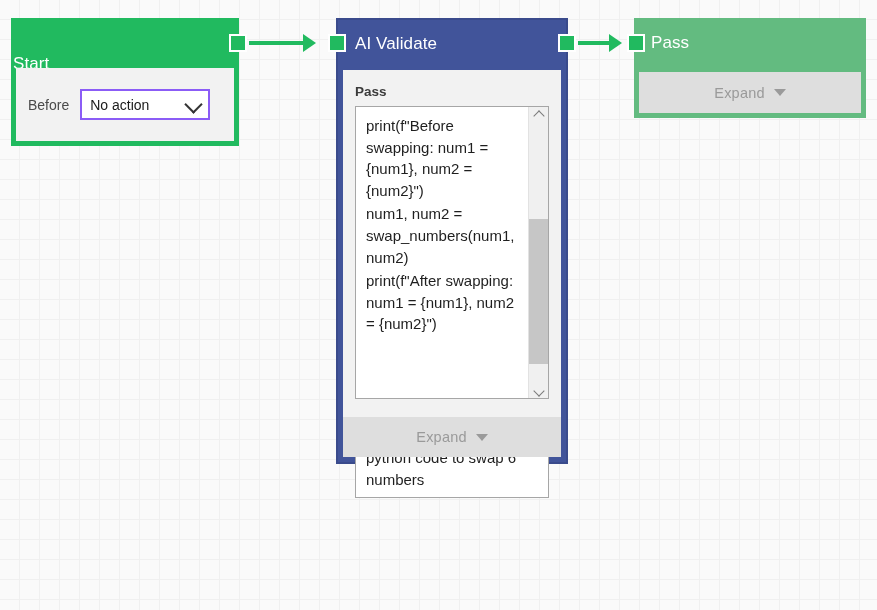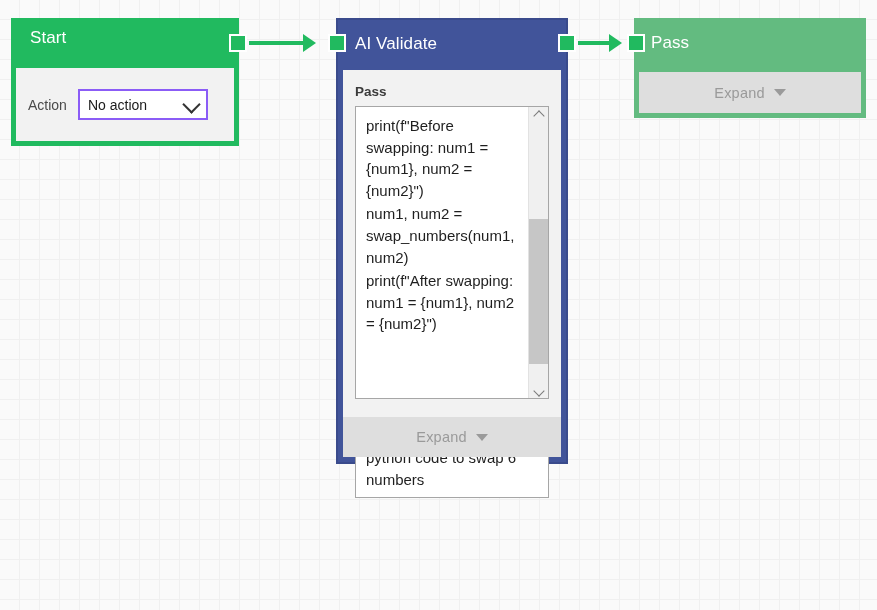--- a/index.html
+++ b/index.html
@@ -55,21 +55,22 @@
   #node-start {
     left: 11px;
     top: 18px;
     width: 228px;
     height: 128px;
     background: #21ba5f;
     box-shadow: 0 0 0 0 transparent;
   }
   #node-start .node-header {
     height: 40px;
-    padding-left: 19px;
+    padding-left: 2px;
+    margin-top: 26px;
   }
   #node-start .node-body {
     position: absolute;
     left: 5px;
     right: 5px;
     top: 50px;
     bottom: 5px;
     background: #f2f2f2;
     padding: 14px 12px;
     display: flex;
@@ -298,21 +299,21 @@
 </head>
 <body>
 
 <div id="canvas">
 
   <div class="node" id="node-start">
     <div class="node-header">
       <span>Start</span>
     </div>
     <div class="node-body">
-      <span class="field-label">Action</span>
+      <span class="field-label">Before</span>
       <div class="select-box">
         <span>No action</span>
         <span class="select-arrow"></span>
       </div>
     </div>
   </div>
 
   <div class="node" id="node-validate">
     <div class="node-header">
       <span>AI Validate</span>

